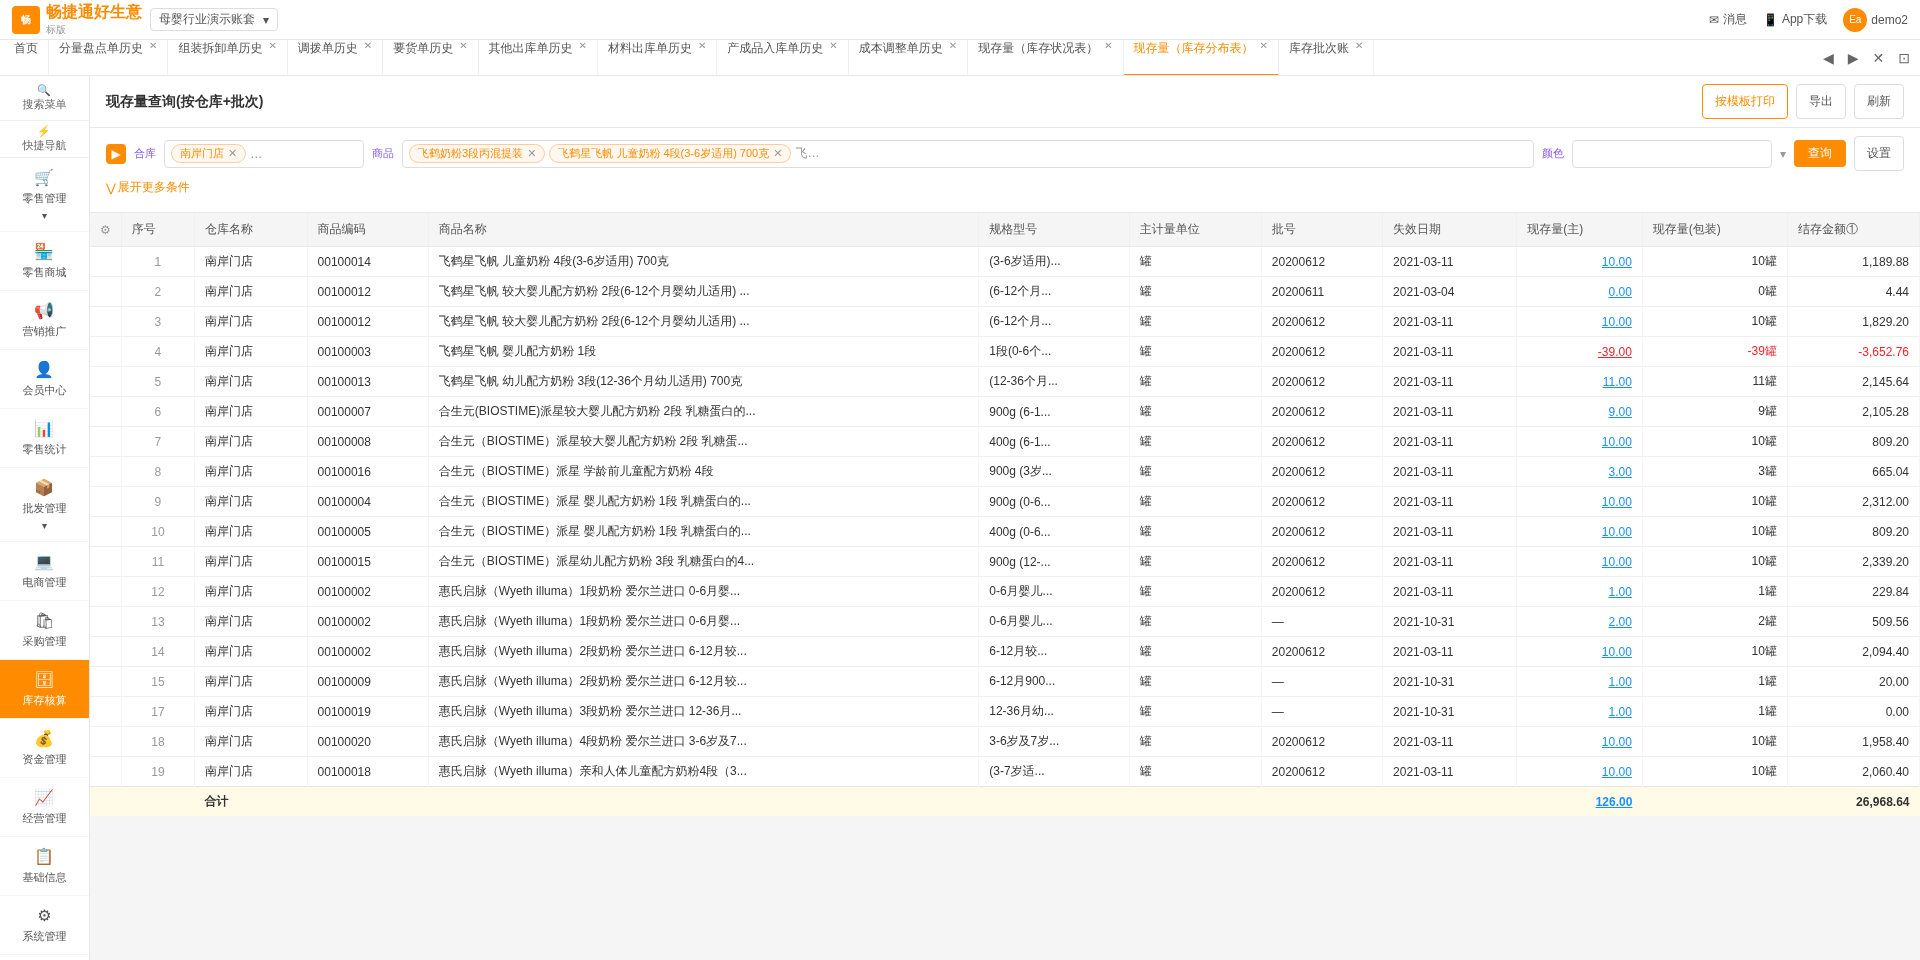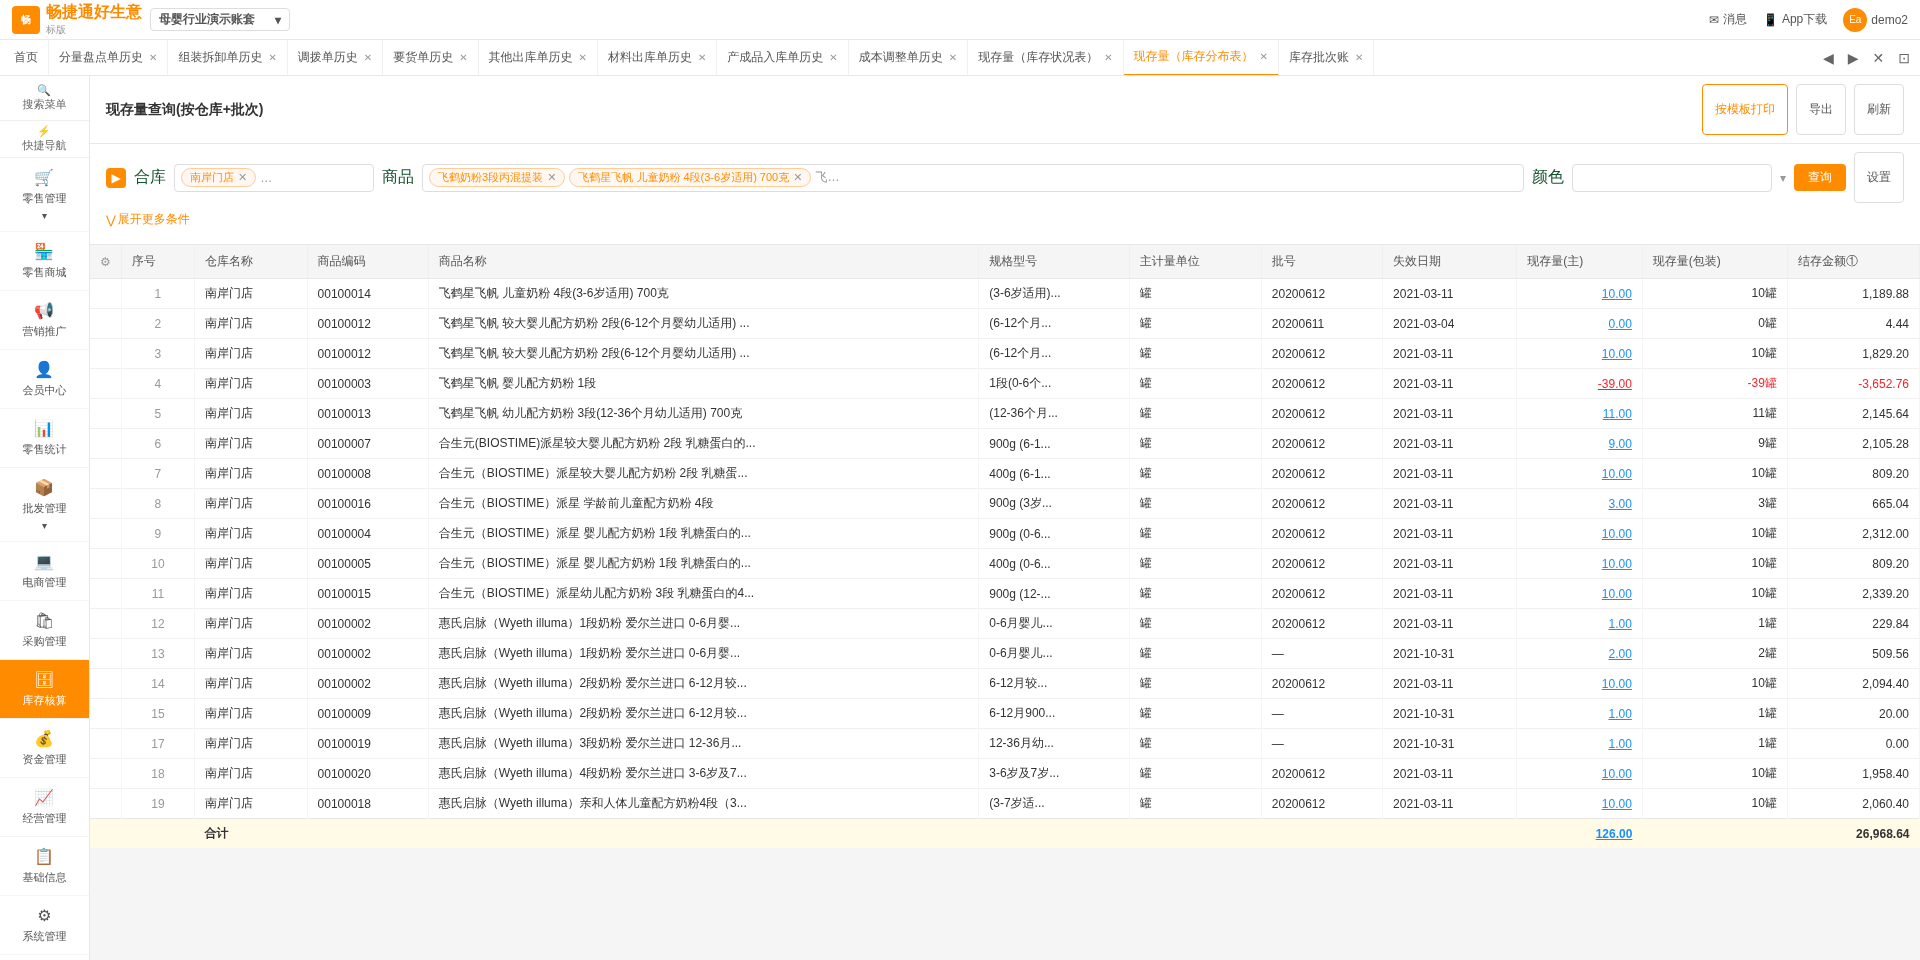--- a/index.html
+++ b/index.html
@@ -9,33 +9,33 @@
     .top-bar {
       display: flex; align-items: center; justify-content: space-between;
       background: #fff; height: 40px; padding: 0 12px;
       border-bottom: 1px solid #e8e8e8;
     }
     .top-bar-left { display: flex; align-items: center; gap: 8px; }
     .logo { display: flex; align-items: center; gap: 6px; }
     .logo-icon { width: 28px; height: 28px; background: #ff8c00; border-radius: 4px; display: flex; align-items: center; justify-content: center; color: white; font-size: 10px; font-weight: bold; }
     .logo-text { font-size: 16px; color: #ff8c00; font-weight: bold; }
     .logo-sub { font-size: 10px; color: #999; }
-    .tenant-selector { display: flex; align-items: center; gap: 20px; border: 1px solid #ddd; border-radius: 4px; padding: 2px 8px; cursor: pointer; font-size: 12px; color: #555; font-weight: bold; }
+    .tenant-selector { display: flex; align-items: center; gap: 8px; border: 1px solid #ddd; border-radius: 4px; padding: 2px 8px; cursor: pointer; font-size: 12px; color: #555; }
     .top-bar-right { display: flex; align-items: center; gap: 16px; font-size: 12px; color: #555; }
     .top-bar-right span { cursor: pointer; display: flex; align-items: center; gap: 4px; }
     .avatar { width: 24px; height: 24px; border-radius: 50%; background: #ff8c00; display: flex; align-items: center; justify-content: center; color: white; font-size: 10px; }
 
     
     .tab-bar {
       background: #fff; border-bottom: 1px solid #e8e8e8;
       display: flex; align-items: center; height: 36px; overflow: hidden;
       padding: 0 4px;
     }
     .tab-item {
-      display: flex; align-items: center; gap: 4px; padding: 0 10px; height: 36px;
+      display: flex; gap: 4px; padding: 0 10px; height: 36px;
       font-size: 12px; cursor: pointer; white-space: nowrap; border-right: 1px solid #f0f0f0;
       color: #555; flex-shrink: 0;
     }
     .tab-item.active { color: #ff8c00; border-bottom: 2px solid #ff8c00; }
     .tab-item .tab-close { color: #999; font-size: 10px; margin-left: 2px; }
     .tab-nav { display: flex; align-items: center; margin-left: auto; gap: 2px; }
     .tab-nav button { border: none; background: none; cursor: pointer; padding: 4px 6px; font-size: 14px; color: #666; }
 
     
     .main-layout { display: flex; height: calc(960px - 40px - 36px); }
@@ -55,28 +55,28 @@
     
     .content { flex: 1; display: flex; flex-direction: column; overflow: hidden; }
 
     
     .page-header {
       background: #fff; padding: 8px 16px; display: flex; align-items: center;
       justify-content: space-between; border-bottom: 1px solid #e8e8e8;
     }
     .page-title { font-size: 14px; font-weight: bold; color: #333; }
     .page-actions { display: flex; align-items: center; gap: 8px; }
-    .btn { padding: 16px 12px; border-radius: 4px; border: 1px solid #ddd; cursor: pointer; font-size: 12px; background: white; color: #555; }
+    .btn { padding: 8px 12px; border-radius: 4px; border: 1px solid #ddd; cursor: pointer; font-size: 12px; background: white; color: #555; }
     .btn-primary { background: #ff8c00; color: white; border: none; padding: 5px 14px; }
     .btn-outline-orange { border: 1px solid #ff8c00; color: #ff8c00; background: white; }
 
     
     .filter-area { background: #fff; padding: 8px 16px; border-bottom: 1px solid #e8e8e8; }
     .filter-row { display: flex; align-items: center; gap: 8px; flex-wrap: wrap; }
-    .filter-label { font-size: 16px; color: #14532d; white-space: nowrap; }
+    .filter-label { font-size: 11px; color: #8b5cf6; white-space: nowrap; }
     .filter-tag-area { display: flex; align-items: center; gap: 4px; flex: 1; border: 1px solid #ddd; border-radius: 4px; padding: 2px 6px; min-height: 28px; flex-wrap: wrap; }
     .filter-tag { display: flex; align-items: center; gap: 2px; background: #fff7f0; border: 1px solid #ffcc99; border-radius: 12px; padding: 1px 8px; font-size: 11px; color: #ff8c00; }
     .filter-tag .close { cursor: pointer; color: #999; margin-left: 2px; }
     .filter-dots { color: #999; cursor: pointer; }
     .expand-btn { color: #ff8c00; font-size: 12px; cursor: pointer; display: flex; align-items: center; gap: 2px; margin: 4px auto; }
 
     
     .table-area { flex: 1; overflow: auto; padding: 0; background: #f5f5f5; }
     table { width: 100%; border-collapse: collapse; background: white; font-size: 12px; }
     thead tr { background: #f5f5f5; }

